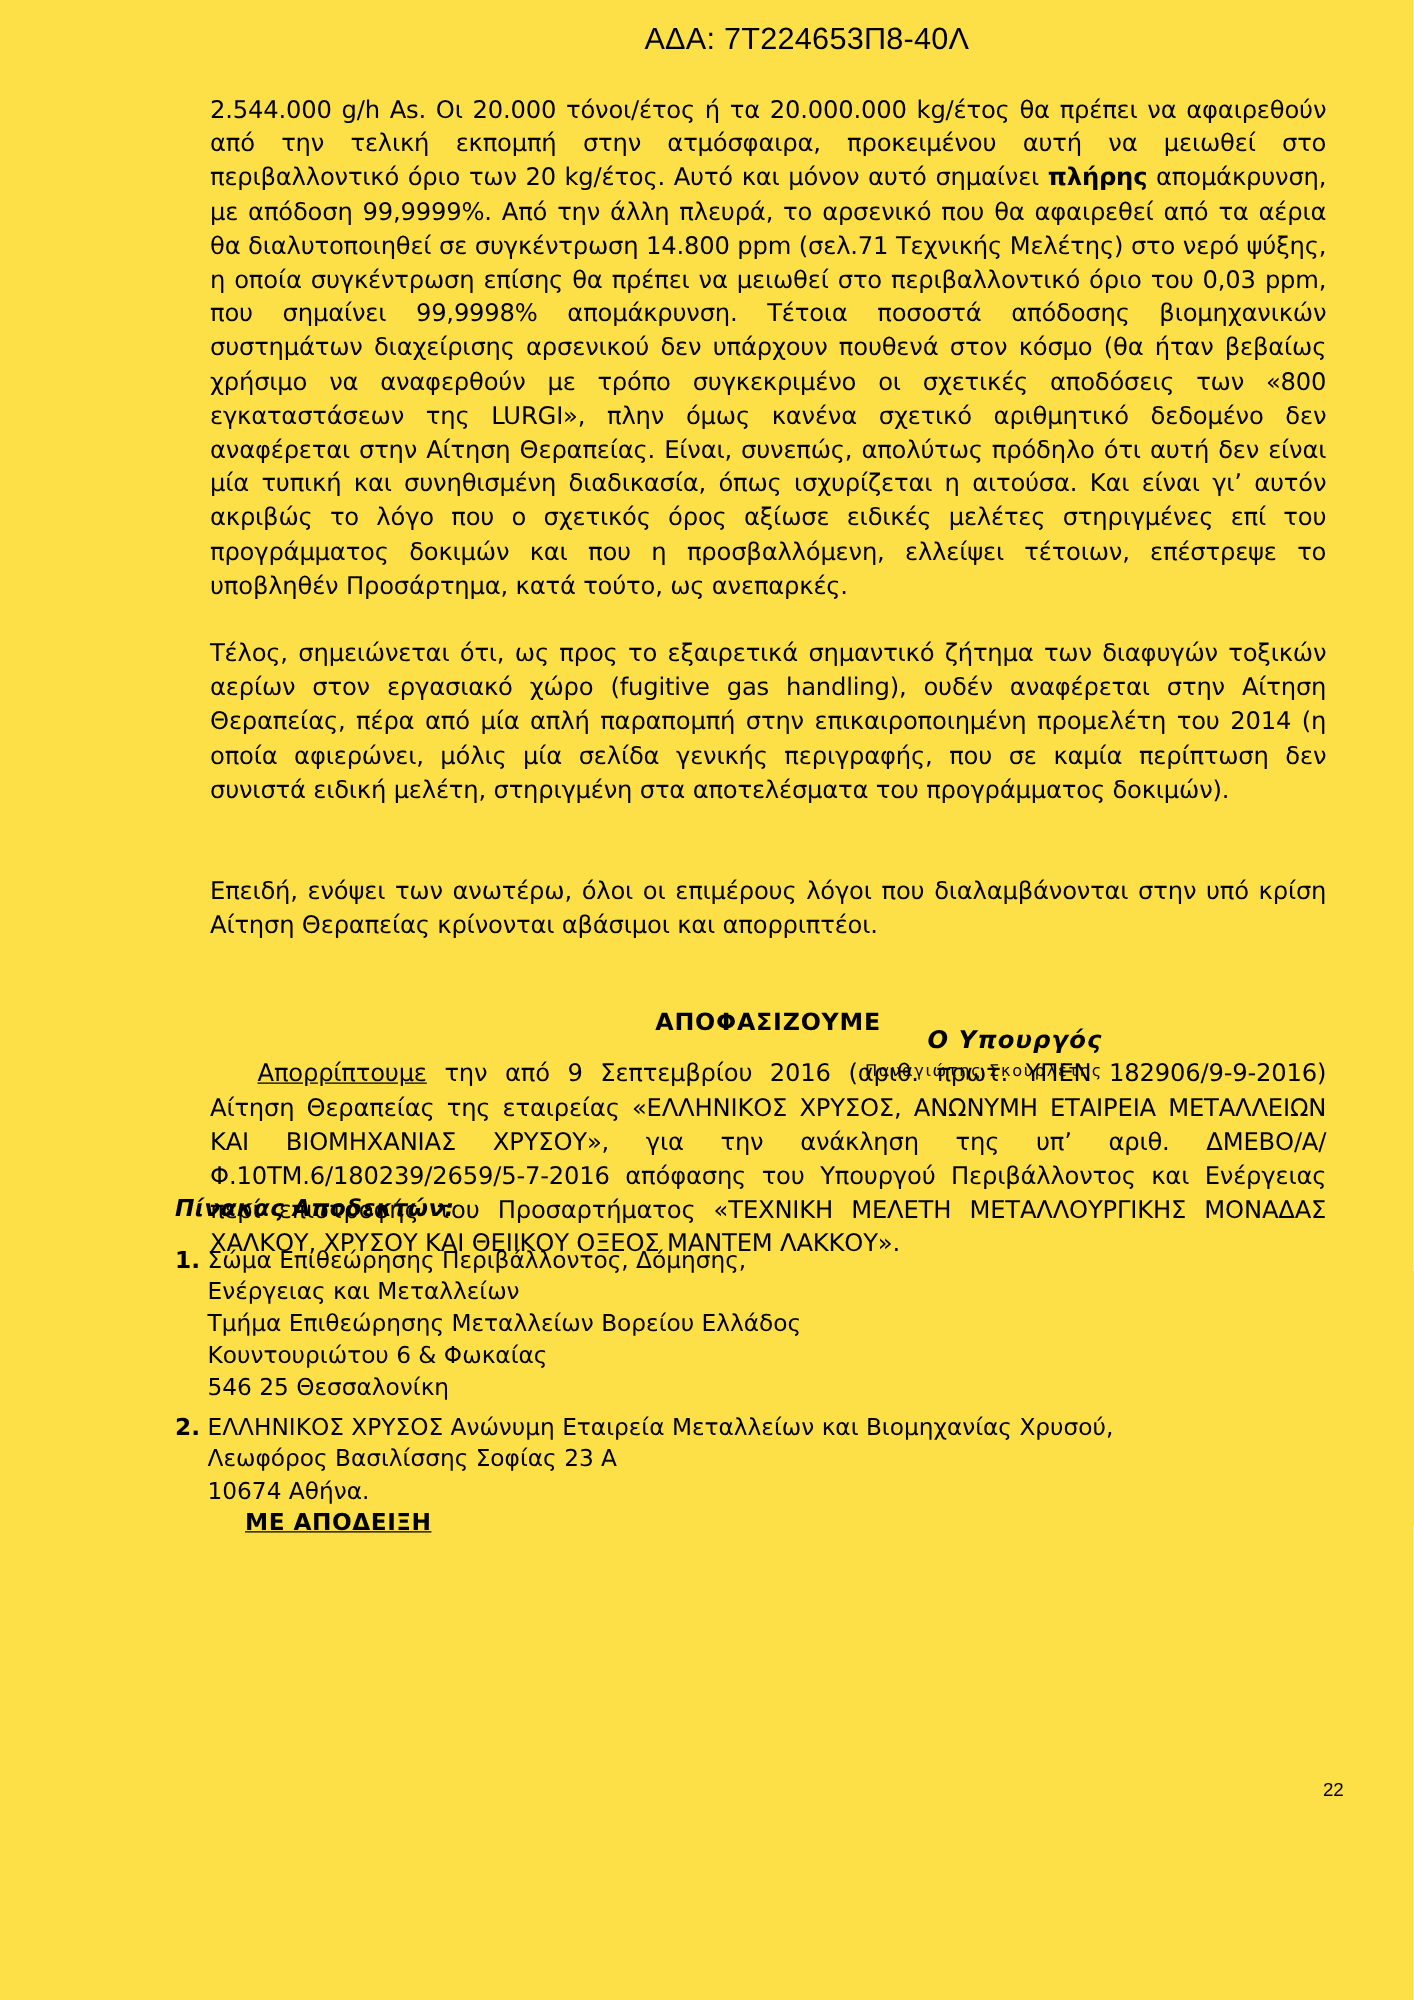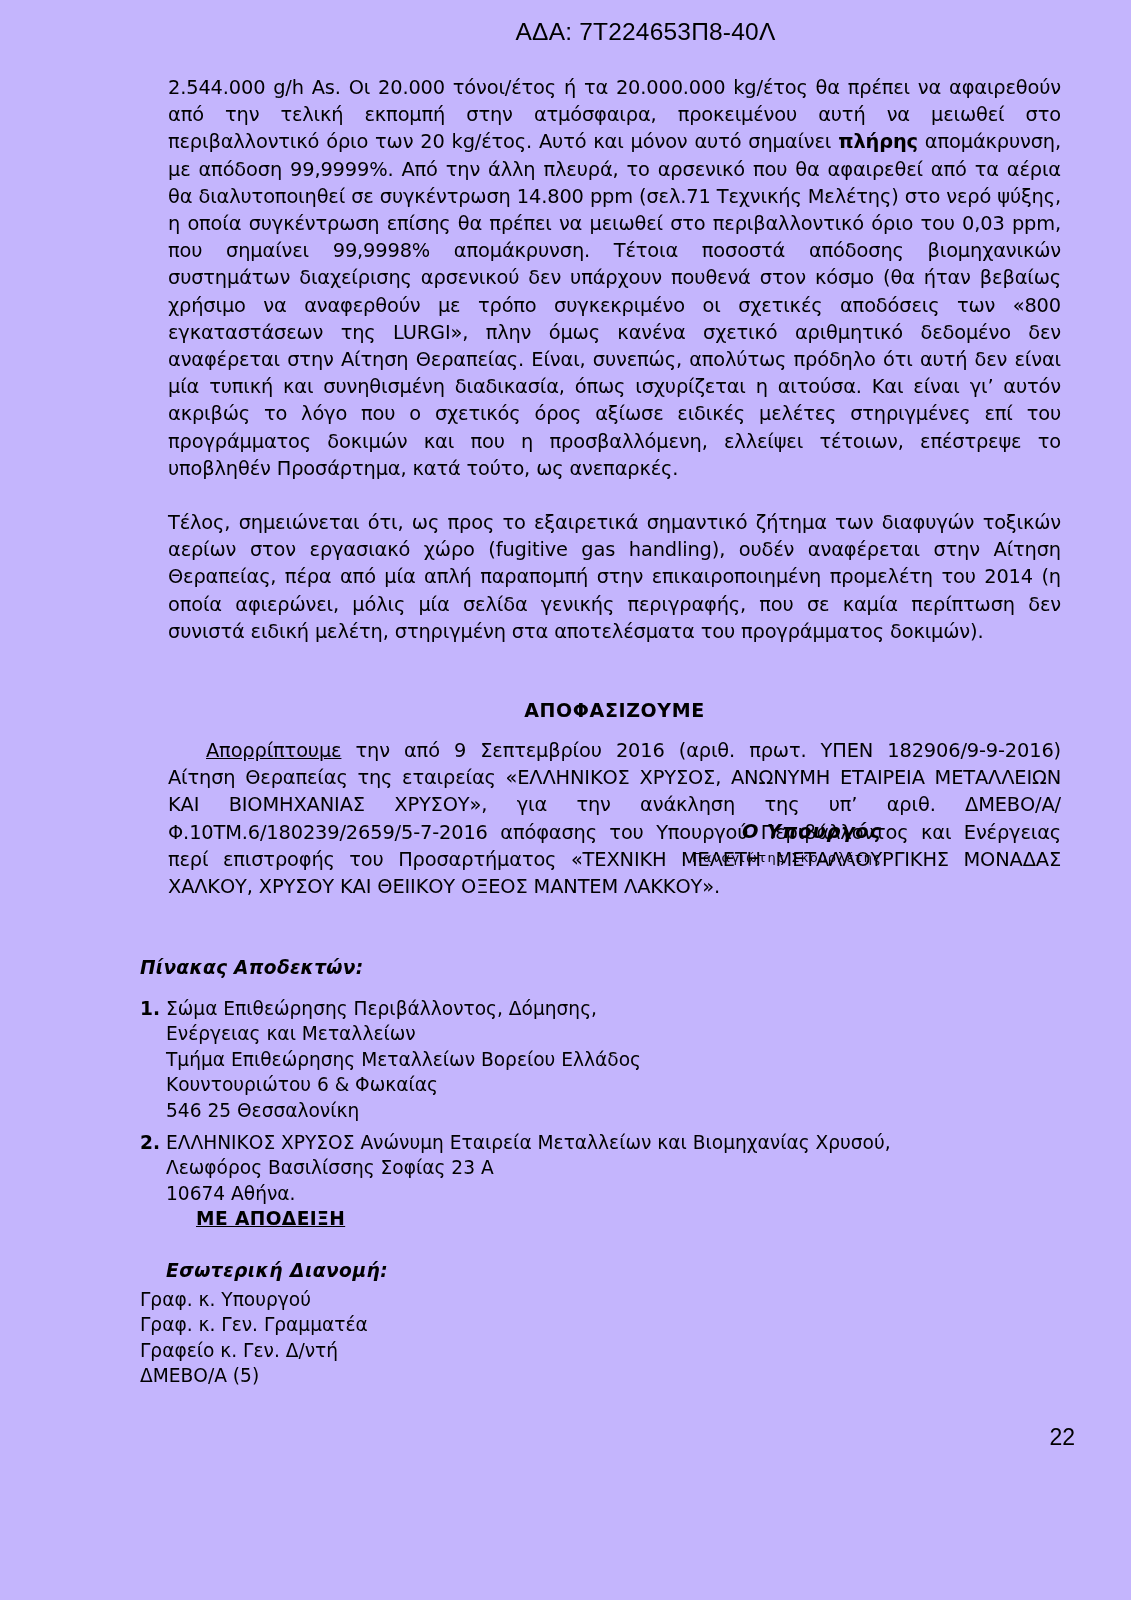--- a/index.html
+++ b/index.html
@@ -9,21 +9,21 @@
     background: #ffffff;
   }
   body {
     font-family: "DejaVu Sans", sans-serif;
     color: #000000;
   }
   .page {
     position: relative;
     width: 1131px;
     height: 1600px;
-    background: #c4b5fd;
+    background: #fde047;
     overflow: hidden;
     box-sizing: border-box;
   }
   .ada-header {
     position: absolute;
     top: 18px;
     left: 0;
     width: 1131px;
     text-align: center;
     padding-left: 160px;
@@ -139,37 +139,38 @@
     margin-bottom: 3px;
   }
   .internal-line {
     margin-left: -26px;
     white-space: nowrap;
   }
   .page-number {
     position: absolute;
     right: 56px;
     top: 1424px;
-    font-size: 23px;
+    font-size: 15px;
     font-family: "Liberation Sans", sans-serif;
   }
 </style>
 </head>
 <body>
 
 <div class="page">
 
   <div class="ada-header">ΑΔΑ: 7Τ224653Π8-40Λ</div>
 
   <div class="body-col">
 
     <p class="just"><span>2.544.000 g/h As. Οι 20.000 τόνοι/έτος ή τα 20.000.000 kg/έτος θα πρέπει να αφαιρεθούν από την τελική εκπομπή στην ατμόσφαιρα, προκειμένου αυτή να μειωθεί στο περιβαλλοντικό όριο των 20 kg/έτος. Αυτό και μόνον αυτό σημαίνει </span><span class="b">πλήρης</span><span> απομάκρυνση, με απόδοση 99,9999%. Από την άλλη πλευρά, το αρσενικό που θα αφαιρεθεί από τα αέρια θα διαλυτοποιηθεί σε συγκέντρωση 14.800 ppm (σελ.71 Τεχνικής Μελέτης) στο νερό ψύξης, η οποία συγκέντρωση επίσης θα πρέπει να μειωθεί στο περιβαλλοντικό όριο του 0,03 ppm, που σημαίνει 99,9998% απομάκρυνση. Τέτοια ποσοστά απόδοσης βιομηχανικών συστημάτων διαχείρισης αρσενικού δεν υπάρχουν πουθενά στον κόσμο (θα ήταν βεβαίως χρήσιμο να αναφερθούν με τρόπο συγκεκριμένο οι σχετικές αποδόσεις των «800 εγκαταστάσεων της LURGI», πλην όμως κανένα σχετικό αριθμητικό δεδομένο δεν αναφέρεται στην Αίτηση Θεραπείας. Είναι, συνεπώς, απολύτως πρόδηλο ότι αυτή δεν είναι μία </span><span class="i">τυπική</span><span> και </span><span class="i">συνηθισμένη διαδικασία</span><span>, όπως ισχυρίζεται η αιτούσα. Και είναι γι’ αυτόν ακριβώς το λόγο που ο σχετικός όρος αξίωσε ειδικές μελέτες στηριγμένες επί του προγράμματος δοκιμών και που η προσβαλλόμενη, ελλείψει τέτοιων, επέστρεψε το υποβληθέν Προσάρτημα, κατά τούτο, ως ανεπαρκές.</span></p>
 
     <p class="just gap-before">Τέλος, σημειώνεται ότι, ως προς το εξαιρετικά σημαντικό ζήτημα των διαφυγών τοξικών αερίων στον εργασιακό χώρο (fugitive gas handling), ουδέν αναφέρεται στην Αίτηση Θεραπείας, πέρα από μία απλή παραπομπή στην επικαιροποιημένη προμελέτη του 2014 (η οποία αφιερώνει, μόλις μία σελίδα γενικής περιγραφής, που σε καμία περίπτωση δεν συνιστά ειδική μελέτη, στηριγμένη στα αποτελέσματα του προγράμματος δοκιμών).</p>
 
+    <p class="just gap-before-lg">Επειδή, ενόψει των ανωτέρω, όλοι οι επιμέρους λόγοι που διαλαμβάνονται στην υπό κρίση Αίτηση Θεραπείας κρίνονται αβάσιμοι και απορριπτέοι.</p>
 
     <div class="decide-heading">ΑΠΟΦΑΣΙΖΟΥΜΕ</div>
 
     <p class="just indent"><span class="u">Απορρίπτουμε</span><span> την από 9 Σεπτεμβρίου 2016 (αριθ. πρωτ. ΥΠΕΝ 182906/9-9-2016) Αίτηση Θεραπείας της εταιρείας «ΕΛΛΗΝΙΚΟΣ ΧΡΥΣΟΣ, ΑΝΩΝΥΜΗ ΕΤΑΙΡΕΙΑ ΜΕΤΑΛΛΕΙΩΝ ΚΑΙ ΒΙΟΜΗΧΑΝΙΑΣ ΧΡΥΣΟΥ», για την ανάκληση της υπ’ αριθ. ΔΜΕΒΟ/Α/Φ.10ΤΜ.6/180239/2659/5-7-2016 απόφασης του Υπουργού Περιβάλλοντος και Ενέργειας περί επιστροφής του Προσαρτήματος «ΤΕΧΝΙΚΗ ΜΕΛΕΤΗ ΜΕΤΑΛΛΟΥΡΓΙΚΗΣ ΜΟΝΑΔΑΣ ΧΑΛΚΟΥ, ΧΡΥΣΟΥ ΚΑΙ ΘΕΙΙΚΟΥ ΟΞΕΟΣ ΜΑΝΤΕΜ ΛΑΚΚΟΥ».</span></p>
 
   </div>
 
   <div class="minister-title">Ο  Υπουργός</div>
   <div class="minister-name">Παναγιώτης Σκουρλέτης</div>
 
@@ -190,24 +191,17 @@
     <div class="rec-item" style="margin-top:6px;">
       <div class="rec-num">2.</div>
       <div class="rec-lines">
         <div class="rec-line">ΕΛΛΗΝΙΚΟΣ ΧΡΥΣΟΣ Ανώνυμη Εταιρεία Μεταλλείων και Βιομηχανίας Χρυσού,</div>
         <div class="rec-line">Λεωφόρος Βασιλίσσης Σοφίας 23 Α</div>
         <div class="rec-line">10674 Αθήνα.</div>
         <div class="rec-receipt">ΜΕ ΑΠΟΔΕΙΞΗ</div>
       </div>
     </div>
 
-    <div class="internal">
-      <div class="internal-title">Εσωτερική Διανομή:</div>
-      <div class="internal-line">Γραφ. κ. Υπουργού</div>
-      <div class="internal-line">Γραφ. κ. Γεν. Γραμματέα</div>
-      <div class="internal-line">Γραφείο κ. Γεν. Δ/ντή</div>
-      <div class="internal-line">ΔΜΕΒΟ/Α (5)</div>
-    </div>
   </div>
 
   <div class="page-number">22</div>
 
 </div>
 
 </body></html>

